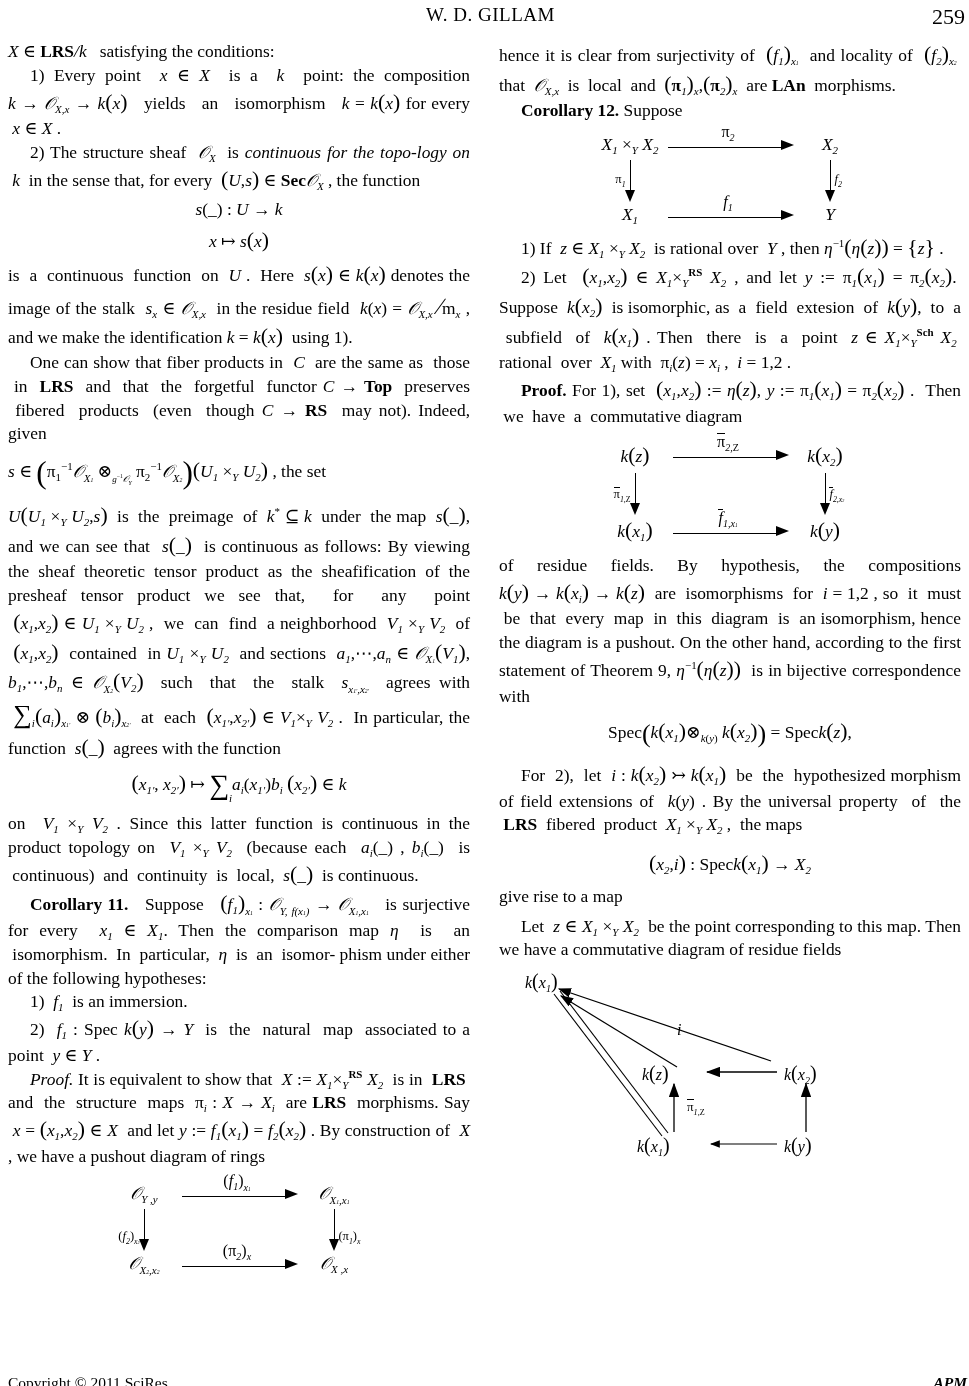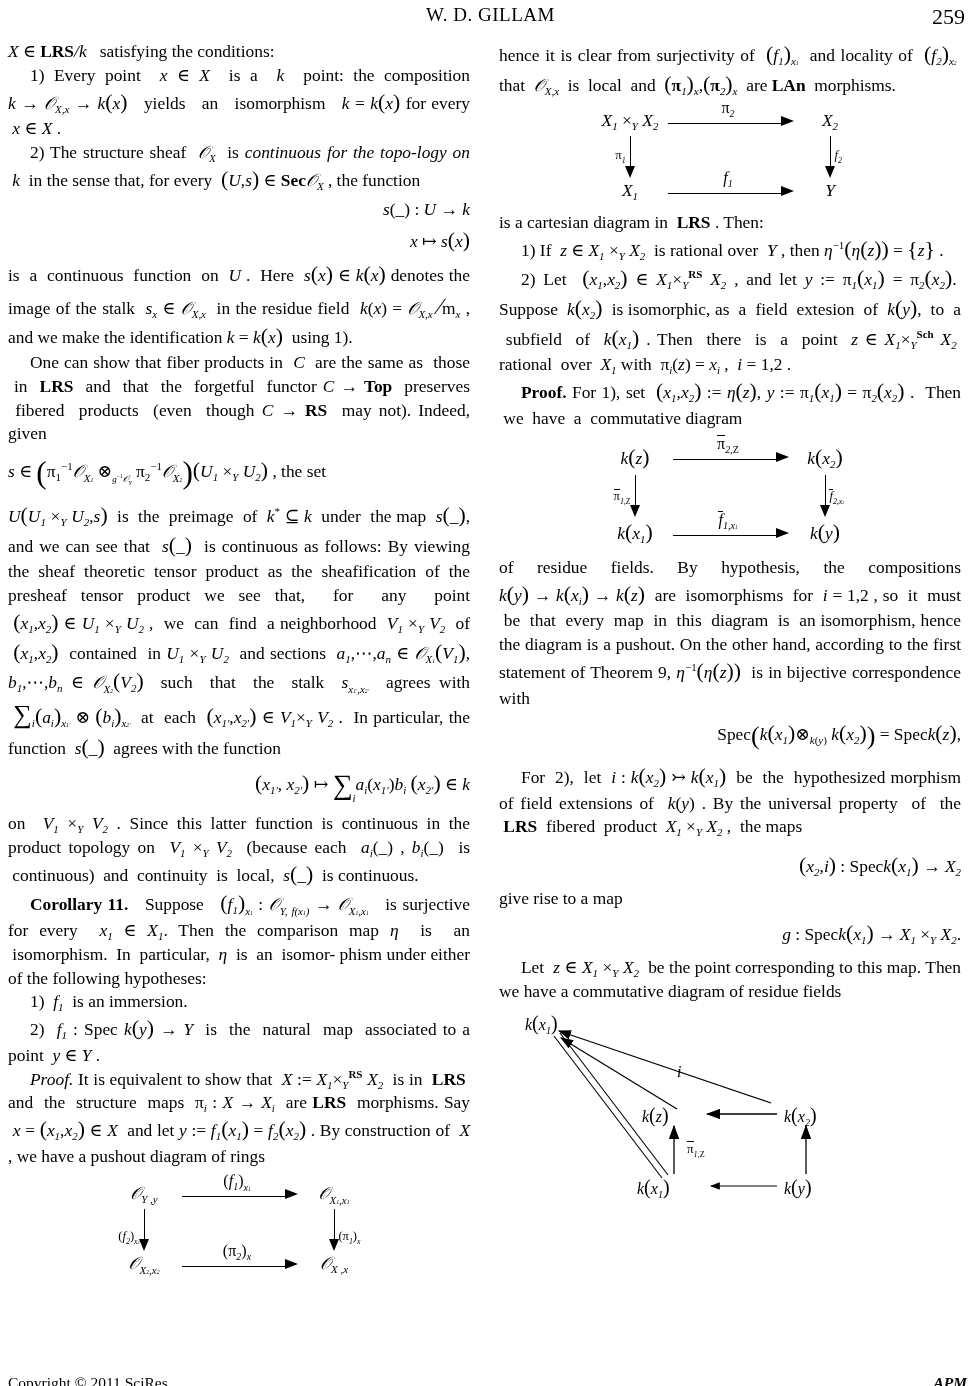--- a/index.html
+++ b/index.html
@@ -73,21 +73,21 @@
   .m { white-space: nowrap; }
   sub, sup {
     font-size: 63%;
     line-height: 0;
     font-style: italic;
   }
   sub.rmx, sup.rmx { font-style: normal; }
   .sb2 { font-size: 52%; }
 
   .disp {
-    text-align: right;
+    text-align: center;
     margin: 8px 0 8px 0;
     text-indent: 0;
     font-size: 17.4px;
   }
   .disp.tight { margin: 4px 0 4px 0; }
 
   
   .bigp { font-size: 125%; font-style: normal; }
 
   .ovl {
@@ -341,20 +341,24 @@
     </div>
 
     <div class="col right">
 
       <p class="noind">
         hence it is clear from surjectivity of &nbsp;<span class="m"><span class="bigp">(</span><span class="mi">f</span><sub>1</sub><span class="bigp">)</span><sub>x<span class="sb2">1</span></sub></span>&nbsp; and locality
         of &nbsp;<span class="m"><span class="bigp">(</span><span class="mi">f</span><sub>2</sub><span class="bigp">)</span><sub>x<span class="sb2">2</span></sub></span>&nbsp; that &nbsp;<span class="m"><span class="mi">𝒪</span><sub>X,x</sub></span>&nbsp; is &nbsp;local &nbsp;and &nbsp;<span class="m"><span class="bigp">(</span><span class="rm bf">π</span><sub>1</sub><span class="bigp">)</span><sub>x</sub>,<span class="bigp">(</span><span class="rm bf">π</span><sub>2</sub><span class="bigp">)</span><sub>x</sub></span>&nbsp; are
         <span class="bf">LAn</span>&nbsp; morphisms.
       </p>
 
+      <p class="ind">
+        <span class="bf">Corollary 12.</span>
+        <span> Suppose</span>
+      </p>
 
       <div class="cd" style="grid-template-columns:auto 130px auto;margin-top:10px">
         <div class="node">
           <span class="m"><span class="mi">X</span><sub>1</sub> ×<sub>Y</sub> <span class="mi">X</span><sub>2</sub></span>
         </div>
         <div class="harrow" style="width:128px">
           <span class="lbl"><span class="m"><span class="rm">π</span><sub>2</sub></span></span>
           <span class="line"></span>
             <span class="head"></span>
         </div>
@@ -380,23 +384,20 @@
         <div class="harrow" style="width:128px">
           <span class="lbl"><span class="m"><span class="mi">f</span><sub>1</sub></span></span>
           <span class="line"></span>
             <span class="head"></span>
         </div>
         <div class="node">
           <span class="m"><span class="mi">Y</span></span>
         </div>
       </div>
 
-      <p class="noind" style="margin-top:8px">
-        is a cartesian diagram in &nbsp;<span class="bf">LRS</span> . Then:
-      </p>
 
       <p class="ind">
         1) If &nbsp;<span class="m"><span class="mi">z</span> ∈ <span class="mi">X</span><sub>1</sub> ×<sub>Y</sub> <span class="mi">X</span><sub>2</sub></span>&nbsp; is rational over &nbsp;<span class="mi">Y</span> , then
         <span class="m"><span class="mi">η</span><sup class="rmx">−1</sup><span class="bigp">(</span><span class="mi">η</span><span class="bigp">(</span><span class="mi">z</span><span class="bigp">))</span> = <span class="bigp">{</span><span class="mi">z</span><span class="bigp">}</span></span> .
       </p>
 
       <p class="ind">
         2) Let &nbsp;<span class="m"><span class="bigp">(</span><span class="mi">x</span><sub>1</sub>,<span class="mi">x</span><sub>2</sub><span class="bigp">)</span> ∈ <span class="mi">X</span><sub>1</sub>×<sub>Y</sub><sup class="rmx bf">RS</sup> <span class="mi">X</span><sub>2</sub></span> , and let
         <span class="m"><span class="mi">y</span> := <span class="rm">π</span><sub>1</sub><span class="bigp">(</span><span class="mi">x</span><sub>1</sub><span class="bigp">)</span> = <span class="rm">π</span><sub>2</sub><span class="bigp">(</span><span class="mi">x</span><sub>2</sub><span class="bigp">)</span>.</span>&nbsp; Suppose &nbsp;<span class="m"><span class="mi">k</span><span class="bigp">(</span><span class="mi">x</span><sub>2</sub><span class="bigp">)</span></span>&nbsp; is isomorphic,
         as &nbsp;a &nbsp;field &nbsp;extesion &nbsp;of &nbsp;<span class="m"><span class="mi">k</span><span class="bigp">(</span><span class="mi">y</span><span class="bigp">)</span></span>, &nbsp;to &nbsp;a &nbsp;subfield &nbsp;of &nbsp;<span class="m"><span class="mi">k</span><span class="bigp">(</span><span class="mi">x</span><sub>1</sub><span class="bigp">)</span></span> .
@@ -479,23 +480,20 @@
       </p>
 
       <div class="disp tight" style="margin-top:12px">
         <span class="m"><span class="bigp">(</span><span class="mi">x</span><sub>2</sub>,<span class="mi">i</span><span class="bigp">)</span> : Spec<span class="mi">k</span><span class="bigp">(</span><span class="mi">x</span><sub>1</sub><span class="bigp">)</span> → <span class="mi">X</span><sub>2</sub></span>
       </div>
 
       <p class="noind" style="margin-top:6px">
         give rise to a map
       </p>
 
-      <div class="disp">
-        <span class="m"><span class="mi">g</span> : Spec<span class="mi">k</span><span class="bigp">(</span><span class="mi">x</span><sub>1</sub><span class="bigp">)</span> → <span class="mi">X</span><sub>1</sub> ×<sub>Y</sub> <span class="mi">X</span><sub>2</sub>.</span>
-      </div>
 
       <p class="ind" style="margin-top:6px">
         Let &nbsp;<span class="m"><span class="mi">z</span> ∈ <span class="mi">X</span><sub>1</sub> ×<sub>Y</sub> <span class="mi">X</span><sub>2</sub></span>&nbsp; be the point corresponding to this map.
         Then we have a commutative diagram of residue fields
       </p>
 
       <div class="d3wrap">
         <svg width="462" height="205" viewBox="0 0 462 205">
           <defs>
             <marker id="ah" markerWidth="11" markerHeight="8" refX="10" refY="4" orient="auto">

